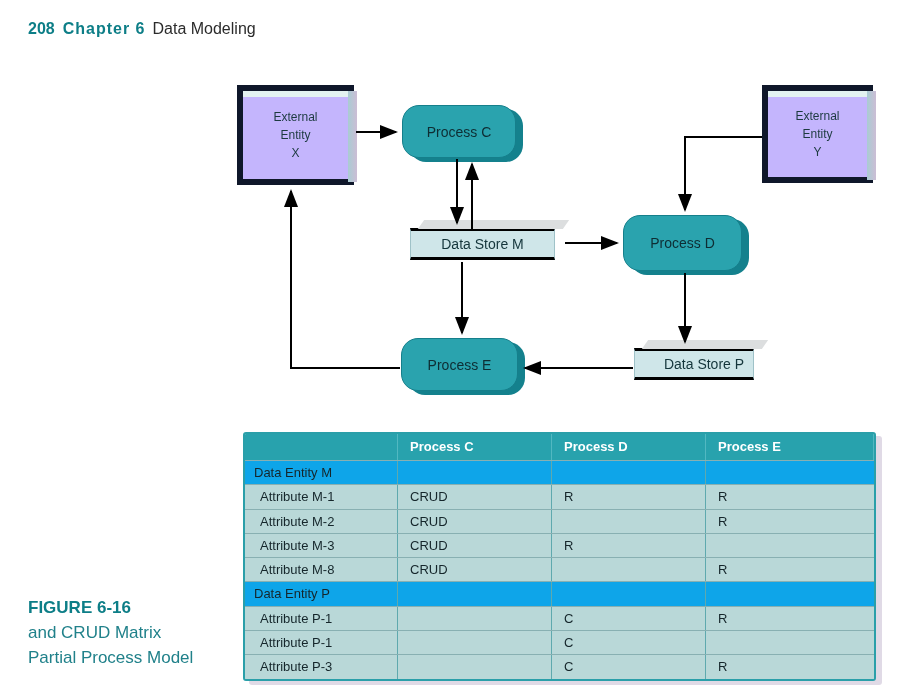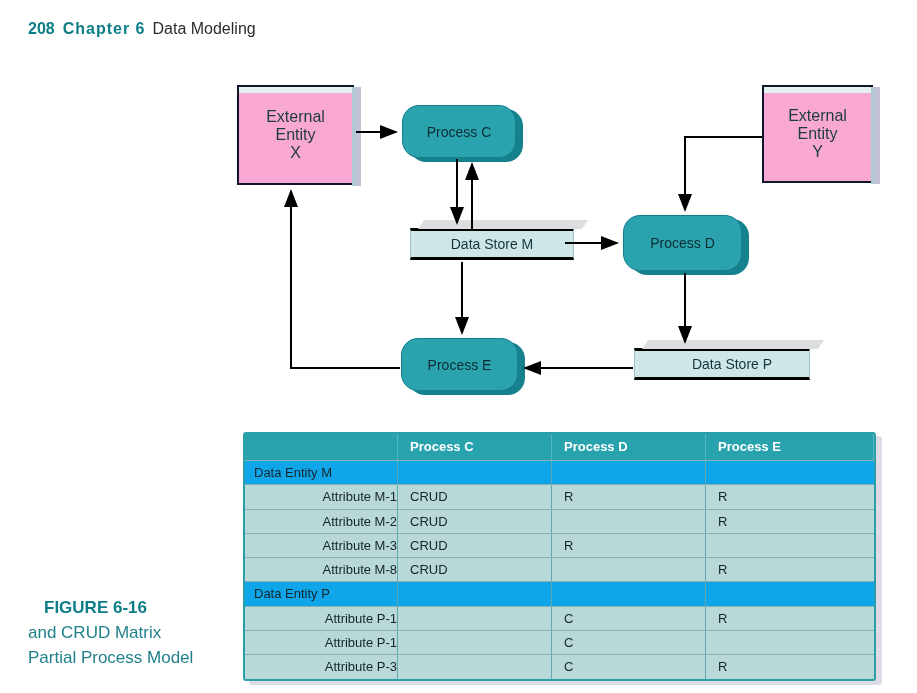--- a/index.html
+++ b/index.html
@@ -11,22 +11,22 @@
   
   .page-header{position:absolute;left:28px;top:20px;font-size:16px;white-space:nowrap;text-align:center;}
   .page-num{color:#0d7e87;font-weight:bold;margin-right:8px;}
   .chapter{color:#0d7e87;font-weight:bold;letter-spacing:1px;margin-right:7px;}
   .section-title{color:#2b2b2b;}
 
   
   .node{position:absolute;box-sizing:border-box;display:flex;align-items:center;justify-content:center;text-align:center;}
 
   .ext-entity{
-    background:#f9a8d4;border:2px solid #0f172a;color:#1d3a40;
-    font-size:16px;line-height:18px;z-index:2;
+    background:#c4b5fd;border:6px solid #0f172a;color:#1d3a40;
+    font-size:12px;line-height:18px;z-index:2;
   }
   .ext-entity::before{ 
     content:"";position:absolute;left:0;right:0;top:0;height:6px;background:#e3f2f1;
   }
   .ext-entity::after{ 
     content:"";position:absolute;top:0;bottom:-3px;right:-9px;width:9px;
     background:linear-gradient(to right,#a9ccd3,#ccbdd5);
   }
   .ee-x{left:237px;top:85px;width:117px;height:100px;}
   .ee-y{left:762px;top:85px;width:111px;height:98px;}
@@ -42,22 +42,22 @@
 
   .data-store{
     background:#cfe6e9;border-top:3px solid #000;border-bottom:3px solid #000;
     border-left:1px solid #9fc2c8;border-right:1px solid #9fc2c8;
     color:#14353b;font-size:14px;z-index:2;
   }
   .data-store::before{ 
     content:"";position:absolute;left:10px;right:-12px;top:-11px;height:9px;
     background:#dcdedf;transform:skewX(-35deg);z-index:-1;
   }
-  .ds-m{left:410px;top:228px;width:164px;height:32px;}
-  .ds-p{left:634px;top:348px;width:176px;height:32px;padding-left:20px;}
+  .ds-m{left:410px;top:228px;width:145px;height:32px;}
+  .ds-p{left:634px;top:348px;width:120px;height:32px;padding-left:20px;}
 
   .arrows{position:absolute;left:0;top:0;z-index:4;pointer-events:none;}
   .arrows line,.arrows polyline{stroke:#000;stroke-width:2;fill:none;}
 
   
   .crud-table{
     position:absolute;left:243px;top:432px;width:629px;z-index:2;
     border:2px solid #2a9fa9;border-radius:3px;overflow:hidden;
     background:#b9d8d8;box-shadow:6px 4px 0 #e0dae6;
   }
@@ -66,25 +66,25 @@
   .crud-header .crud-cell{color:#ffffff;font-weight:bold;border-right:1px solid #52b8c1;padding-top:5px;}
   .crud-row:not(.crud-header){border-top:1px solid #88b0b2;}
   .crud-cell{
     box-sizing:border-box;padding:4px 0 0 12px;font-size:13px;color:#15262b;
     border-right:1px solid #5fa9ae;overflow:hidden;white-space:nowrap;
   }
   .c0{width:153px;} .c1{width:154px;} .c2{width:154px;} .c3{width:168px;border-right:none;}
   .entity-row{background:#0ea5e9;}
   .attr-row{background:#b9d8d8;}
   .entity-row .c0{padding-left:9px;}
-  .attr-row .c0{padding-left:15px;text-align:right;}
+  .attr-row .c0{padding-left:15px;}
 
   
   .fig-caption{position:absolute;left:28px;top:595px;font-size:17px;line-height:25px;}
-  .fig-label{color:#0d7e87;font-weight:bold;margin-left:16px;}
+  .fig-label{color:#0d7e87;font-weight:bold;}
   .fig-line{color:#20818a;}
 </style>
 </head>
 <body>
 
 <div class="page-header">
   <span class="page-num">208</span><span class="chapter">Chapter 6</span><span class="section-title">Data Modeling</span>
 </div>
 
 <div class="node ext-entity ee-x">

